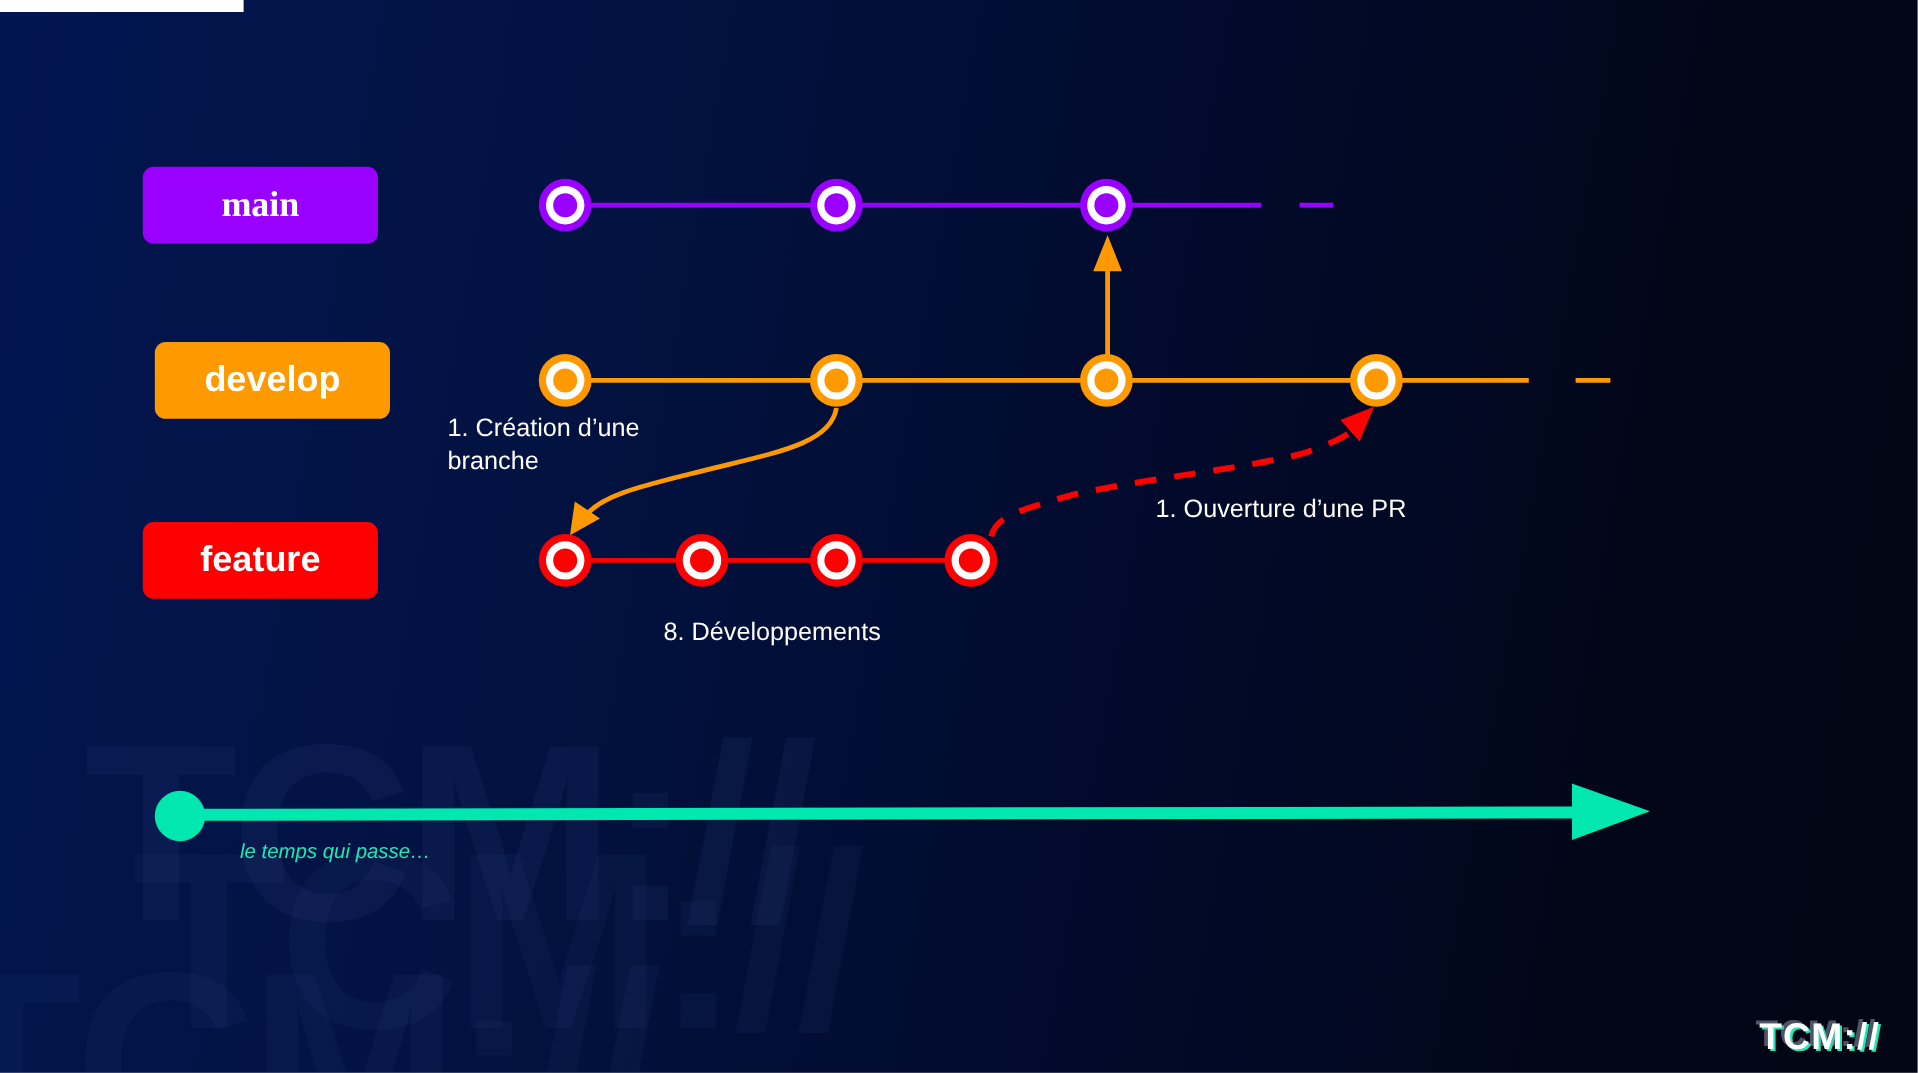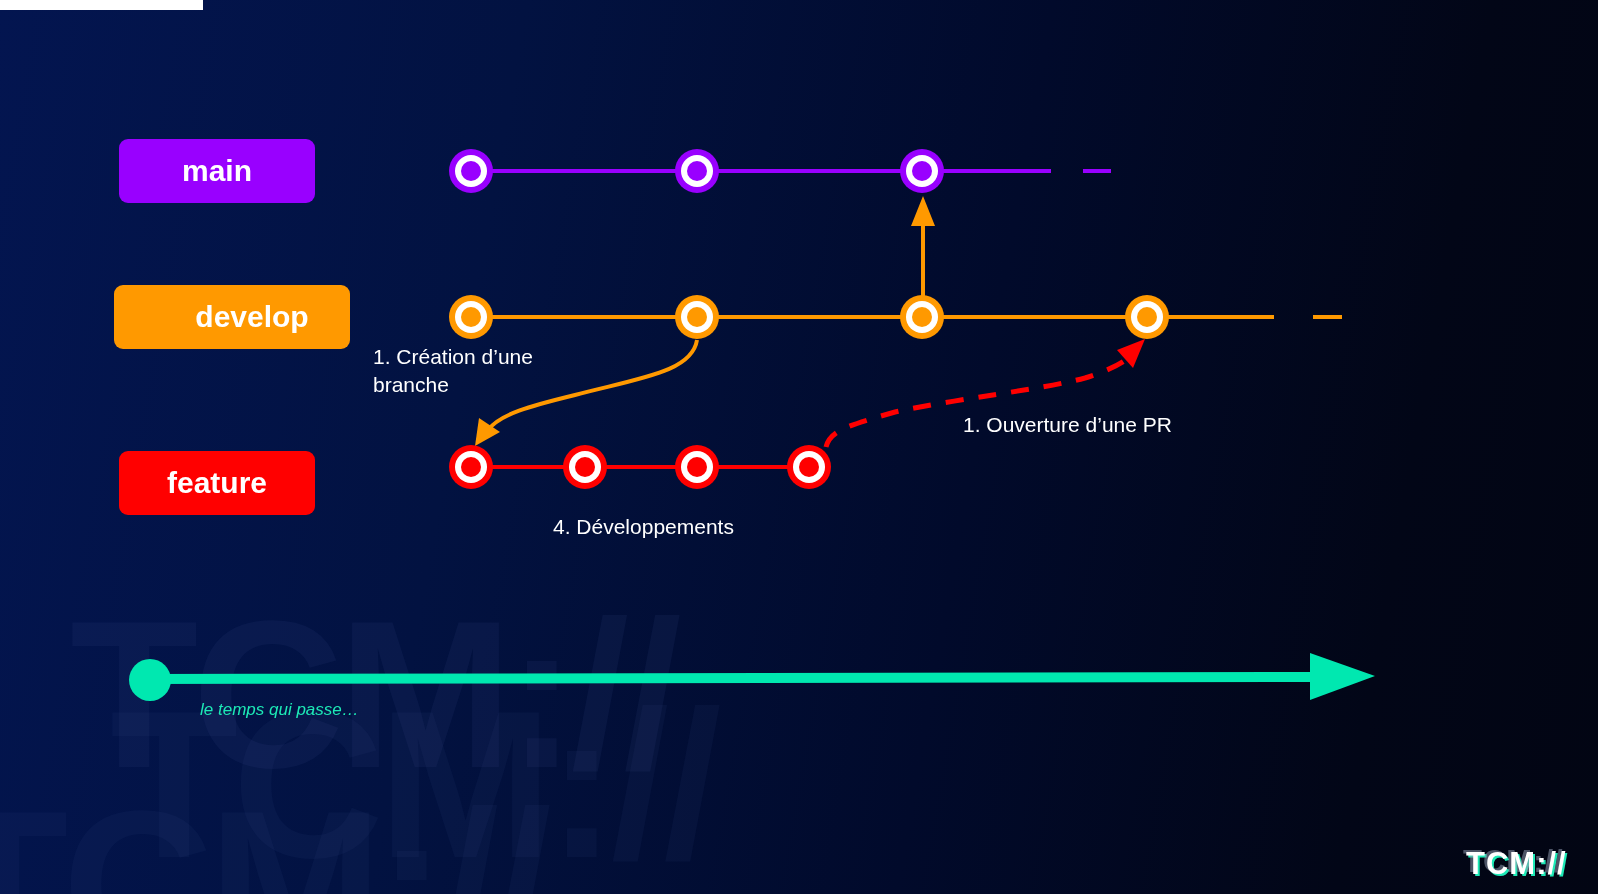--- a/index.html
+++ b/index.html
@@ -37,27 +37,27 @@
   </style>
 </head>
 <body>
 
 <div class="top-bar"></div>
 
 <div class="watermark">TCM://</div>
 <div class="watermark w2">TCM://</div>
 <div class="watermark w3">TCM://</div>
 
-<div class="branch-label" id="lbl-main" style="left:119px;top:139px;background:#9900ff;">
+<div class="branch-label" id="lbl-main" style="left:119px;top:139px;background:#9900ff;font-family:Liberation Serif, serif;">
   <span>main</span>
 </div>
-<div class="branch-label" id="lbl-develop" style="left:114px;top:285px;background:#ff9900;padding-left:40px;">
+<div class="branch-label" id="lbl-develop" style="left:129px;top:285px;background:#ff9900;">
   <span>develop</span>
 </div>
-<div class="branch-label" id="lbl-feature" style="left:119px;top:451px;background:#ff0000;">
+<div class="branch-label" id="lbl-feature" style="left:119px;top:435px;background:#ff0000;">
   <span>feature</span>
 </div>
 
 <svg class="diagram" width="1598" height="894" viewBox="0 0 1598 894">
   <defs>
     <marker id="arrow-orange" markerWidth="8" markerHeight="8" refX="5" refY="4" orient="auto" markerUnits="strokeWidth">
       <path d="M0,0 L8,4 L0,8 Z" fill="#ff9900"></path>
     </marker>
   </defs>
 
@@ -146,18 +146,18 @@
         <circle cx="809" cy="467" r="16" fill="#ffffff"></circle>
         <circle cx="809" cy="467" r="10" fill="#ff0000"></circle>
       </g>
     </g>
 </svg>
 
 <div class="annotation" style="left:373px;top:343px;">
   <div>1. Création d’une</div>
   <div>branche</div>
 </div>
-<div class="annotation" style="left:553px;top:513px;">4. Développements</div>
+<div class="annotation" style="left:553px;top:513px;">8. Développements</div>
 <div class="annotation" style="left:963px;top:411px;">1. Ouverture d’une PR</div>
 
 <div class="time-label" style="left:200px;top:700px;">le temps qui passe…</div>
 
 <div class="logo">TCM://</div>
 
 </body></html>

